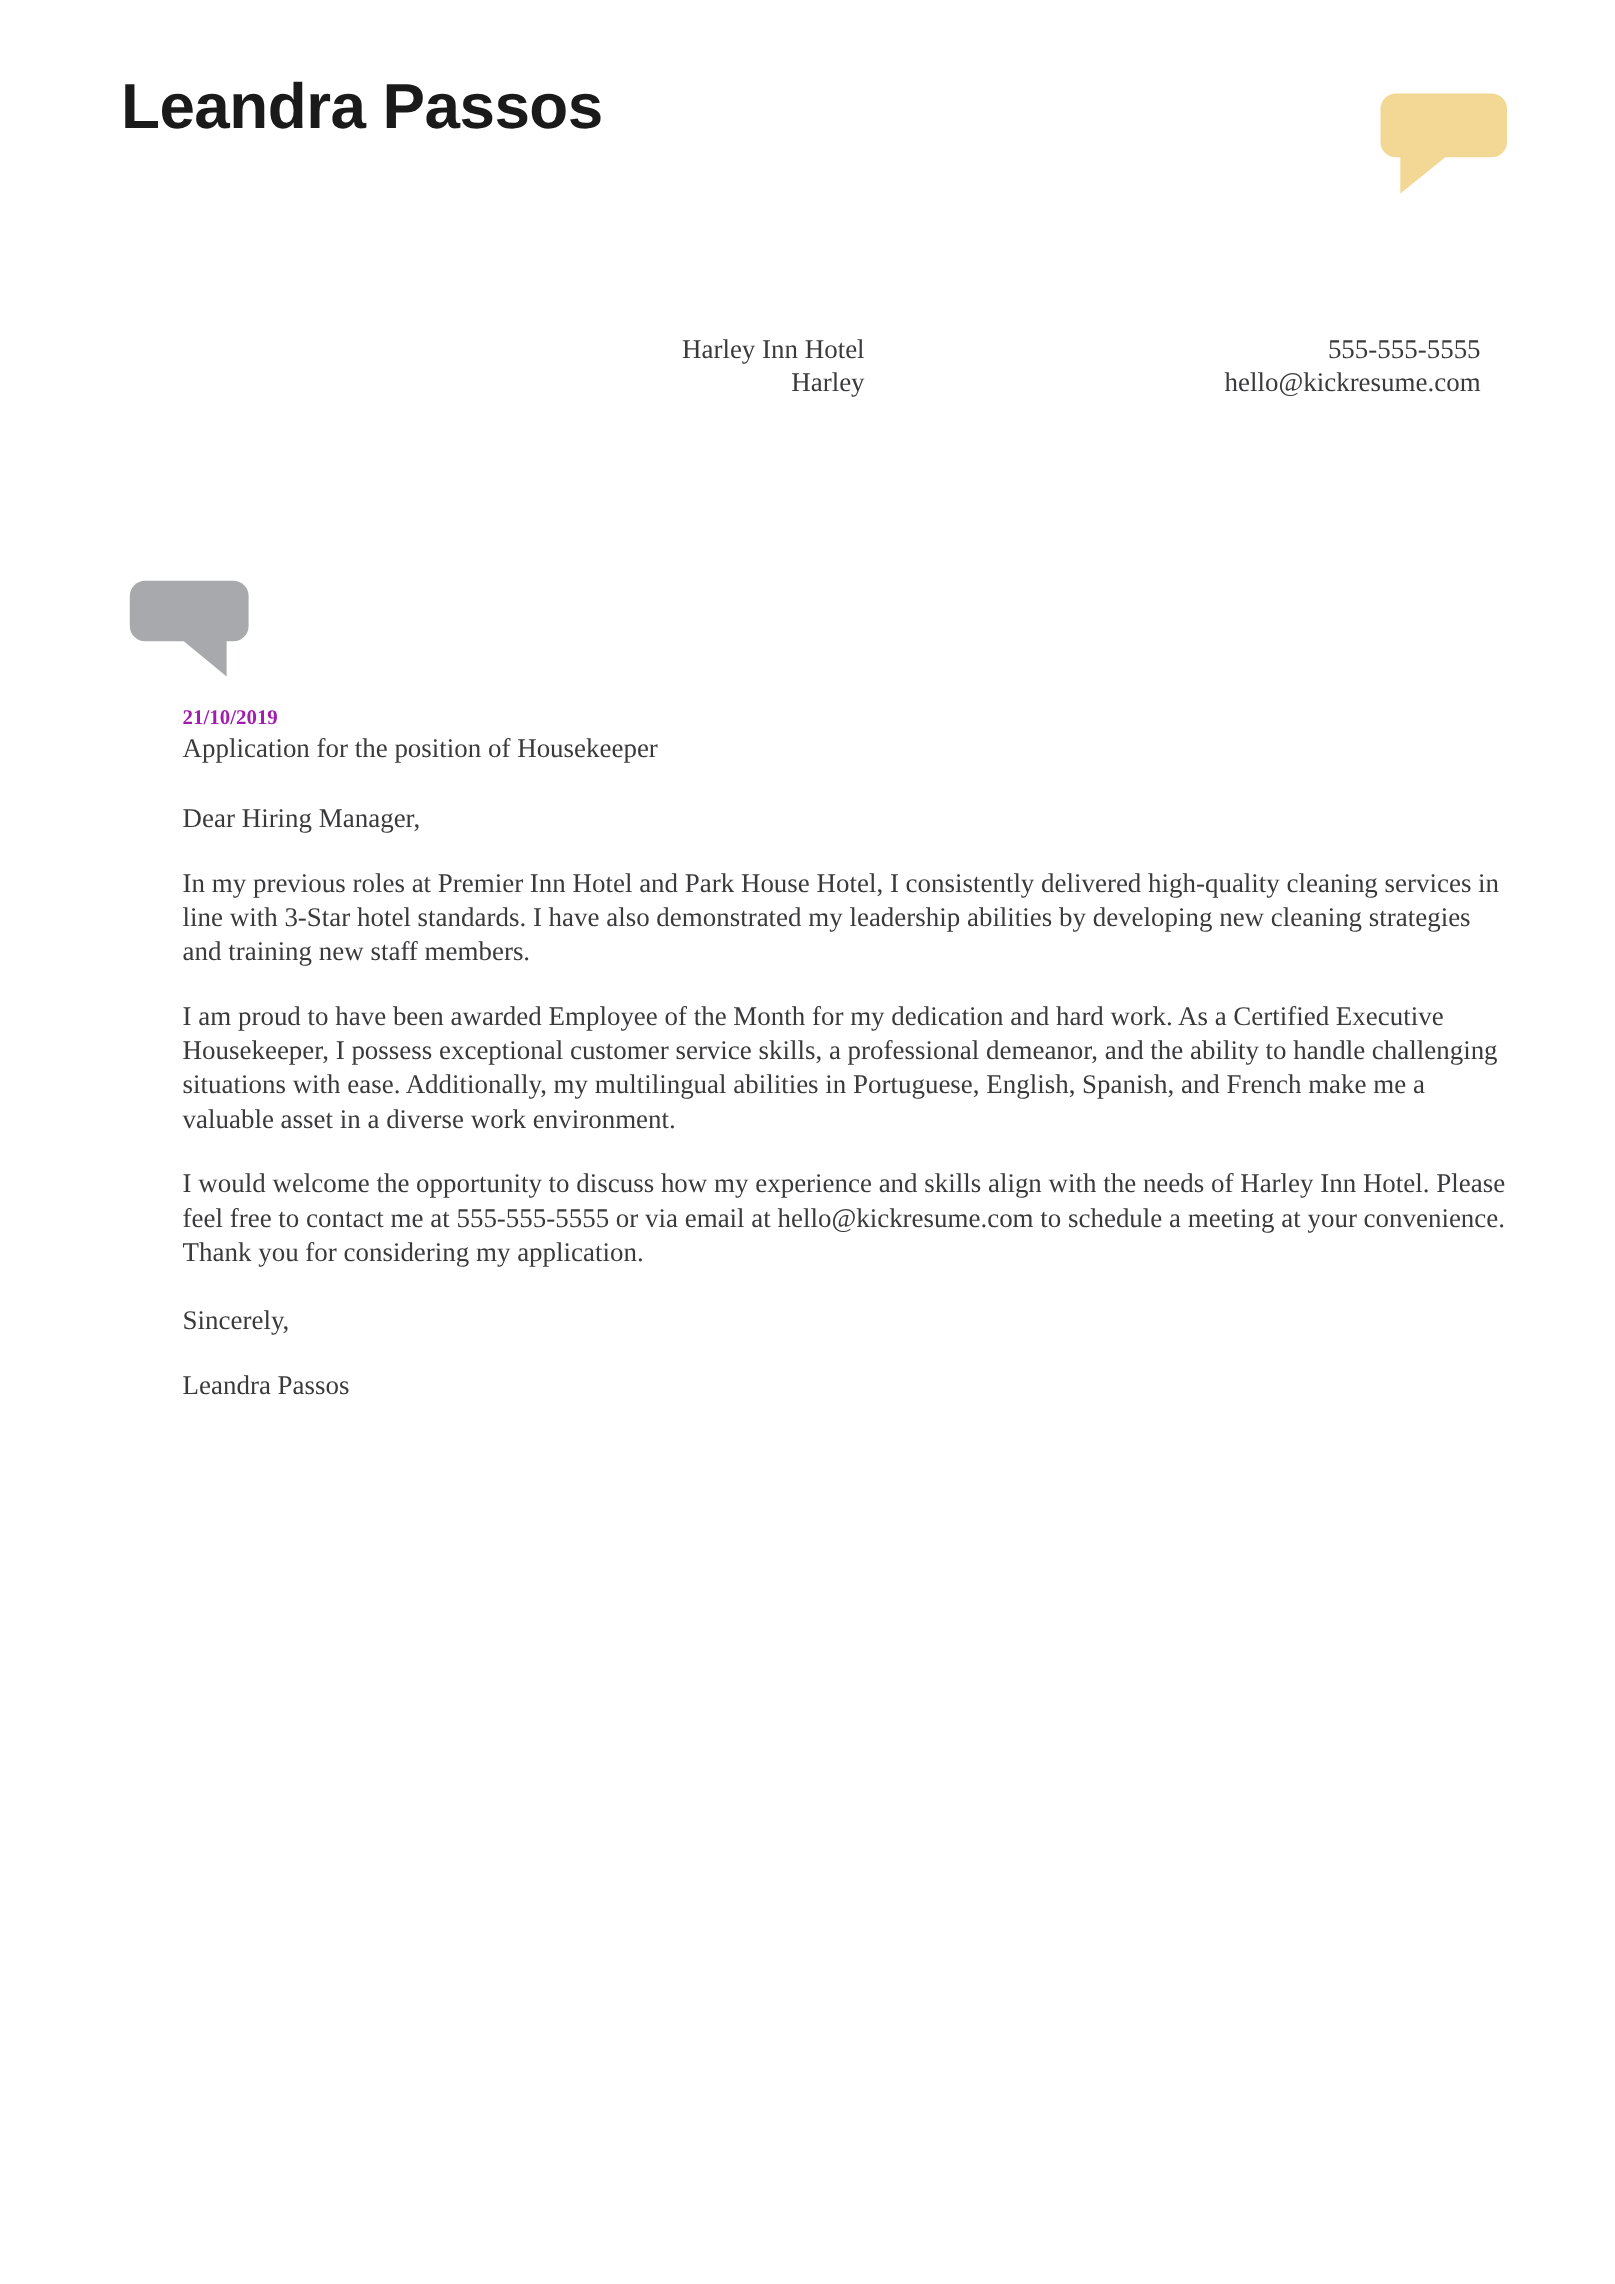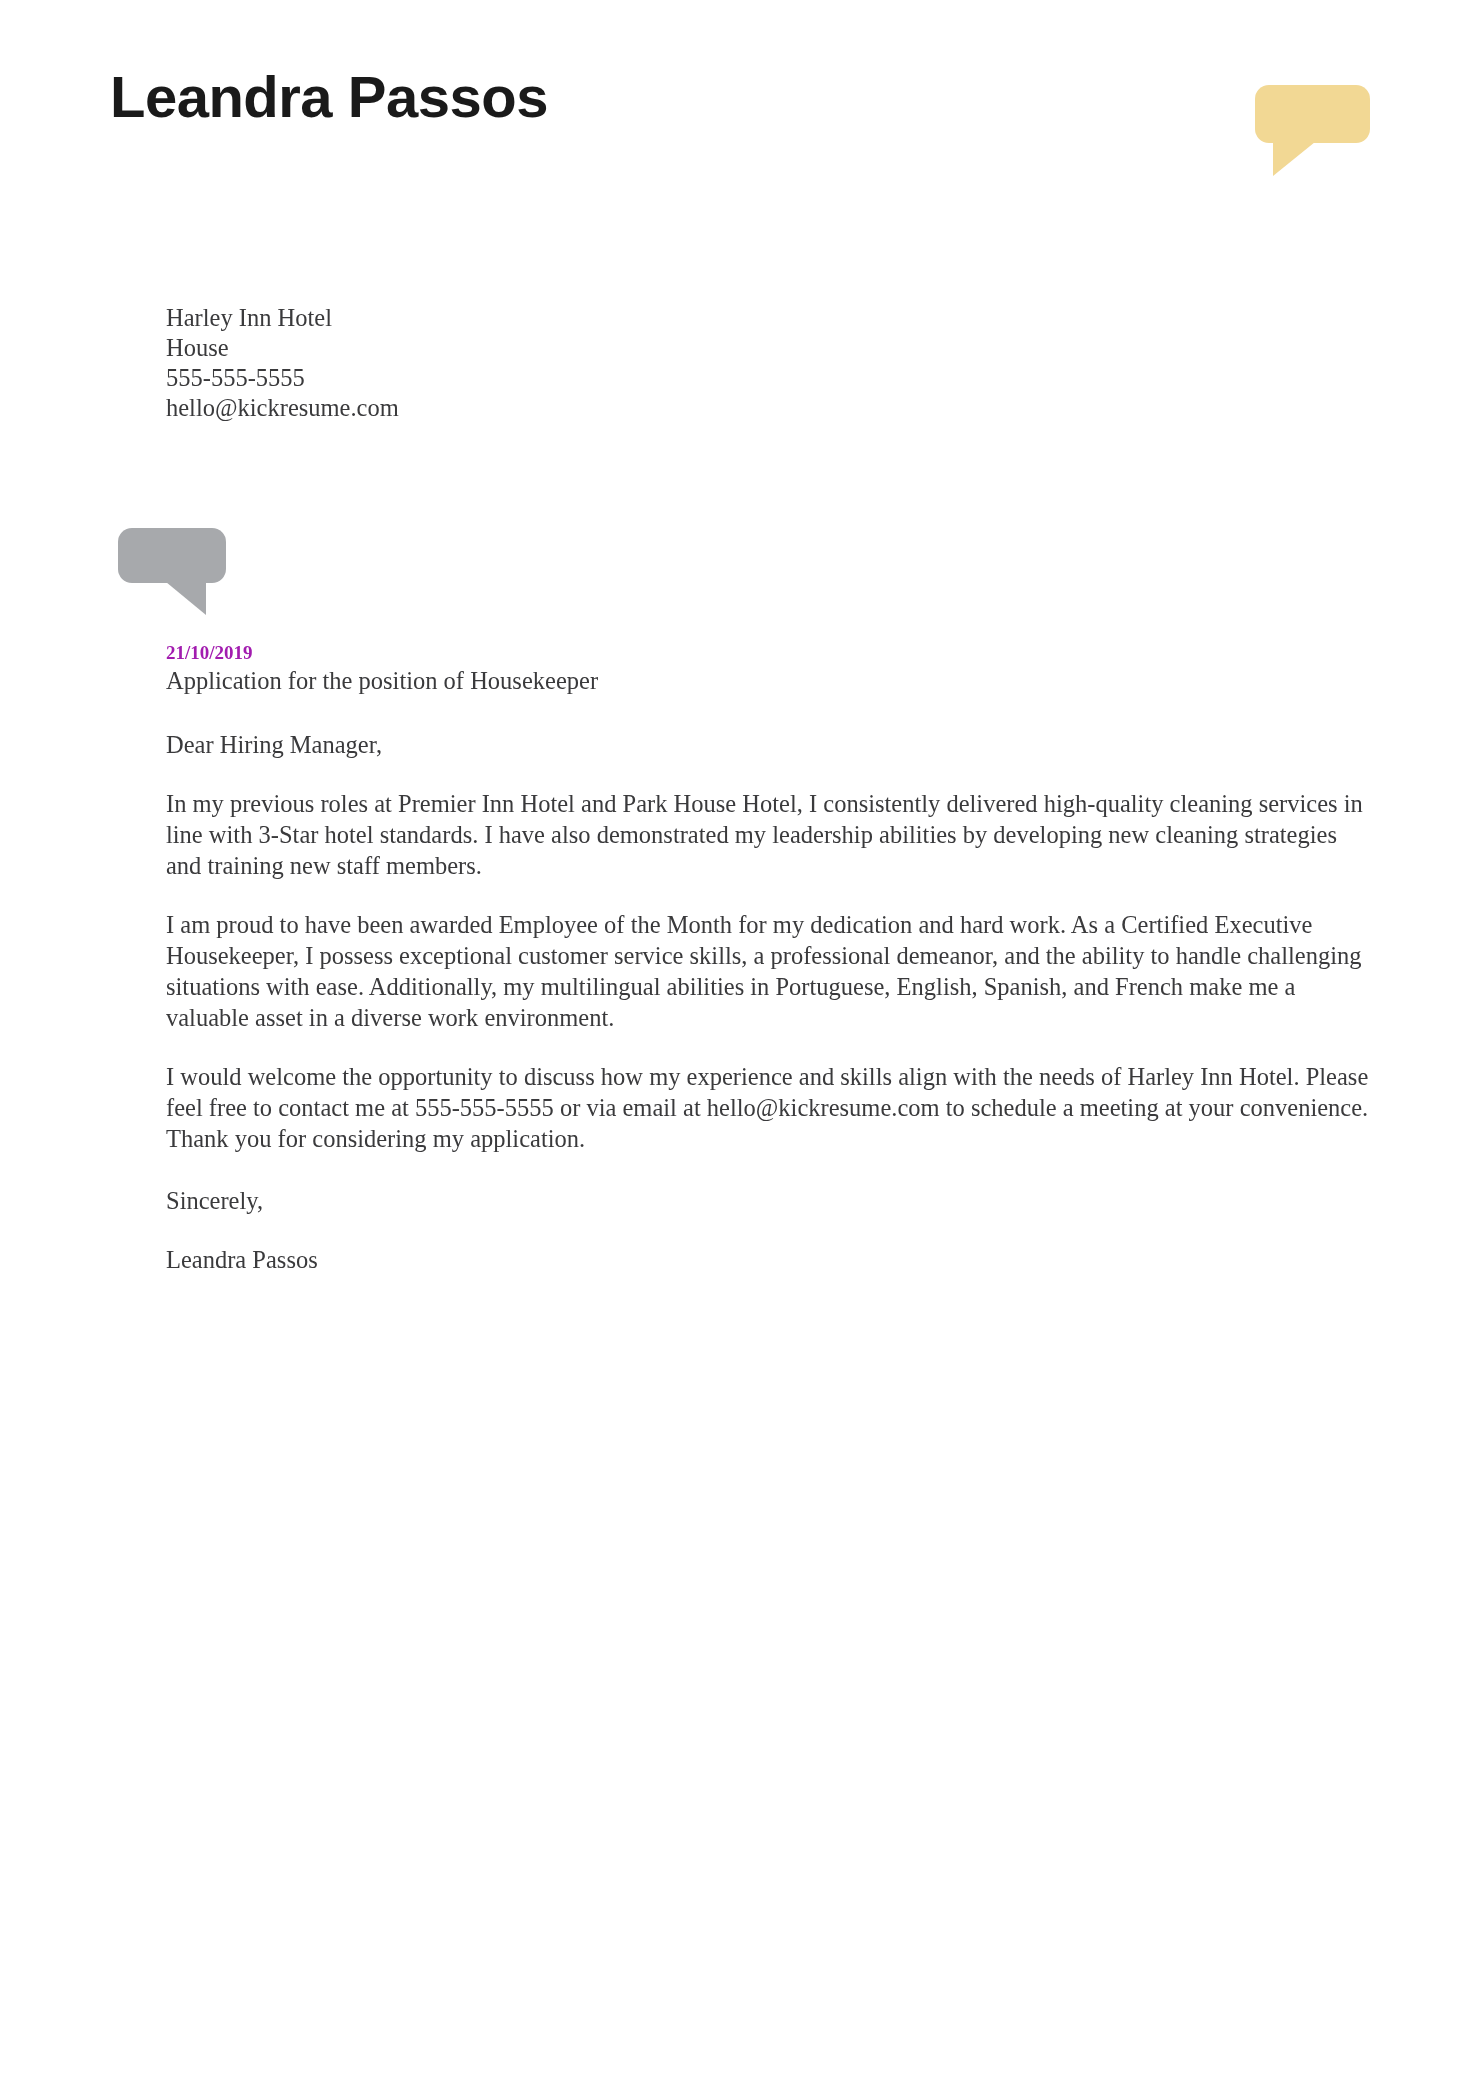--- a/index.html
+++ b/index.html
@@ -93,22 +93,23 @@
     border-top: 33px solid #A7A9AC;
   }
 
   
   .address-row {
     position: absolute;
     left: 166px;
     top: 303px;
     width: 1210px;
     display: flex;
-    flex-direction: column;
+    flex-direction: row;
     align-items: flex-start;
+    text-align: right;
   }
   .address-col {
     width: 620px;
   }
   .contact-col {
     width: 560px;
   }
   .addr-line,
   .contact-line {
     font-family: "Liberation Serif", serif;
@@ -179,21 +180,21 @@
   </div>
 
   <div class="bubble bubble-yellow">
     <div class="bubble-body"></div>
     <div class="bubble-tail"></div>
   </div>
 
   <div class="address-row">
     <div class="address-col">
       <div class="addr-line">Harley Inn Hotel</div>
-      <div class="addr-line">House</div>
+      <div class="addr-line">Harley</div>
     </div>
     <div class="contact-col">
       <div class="contact-line">555-555-5555</div>
       <div class="contact-line">hello@kickresume.com</div>
     </div>
   </div>
 
   <div class="bubble bubble-gray">
     <div class="bubble-body"></div>
     <div class="bubble-tail"></div>

